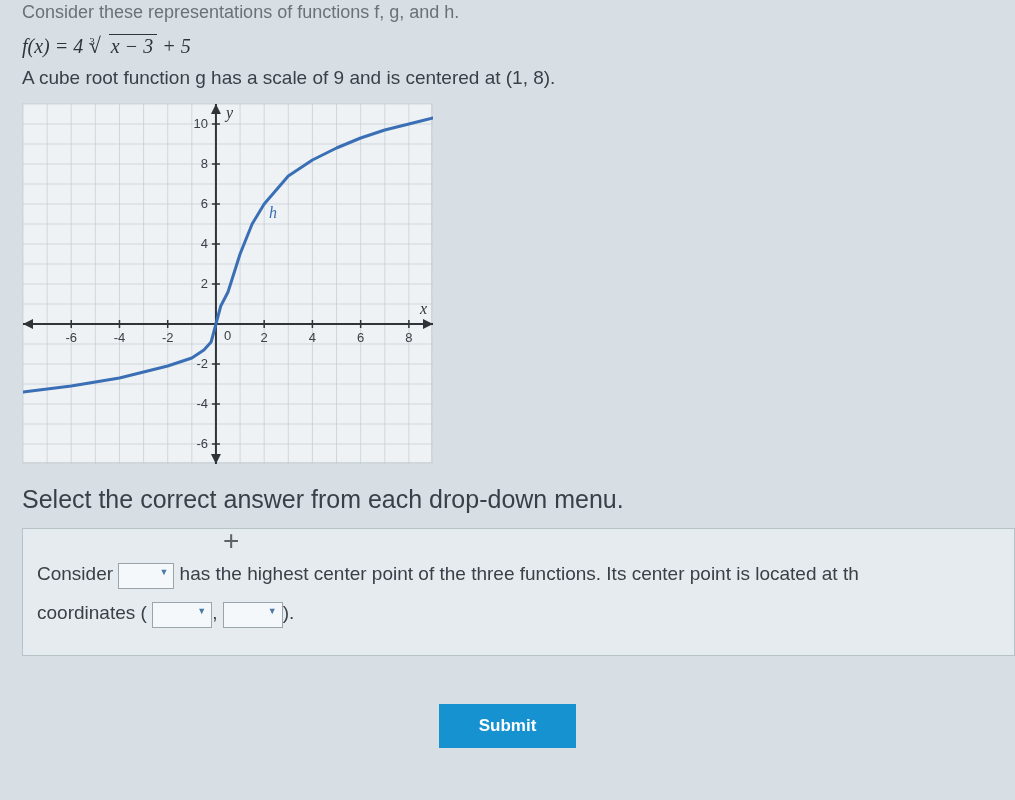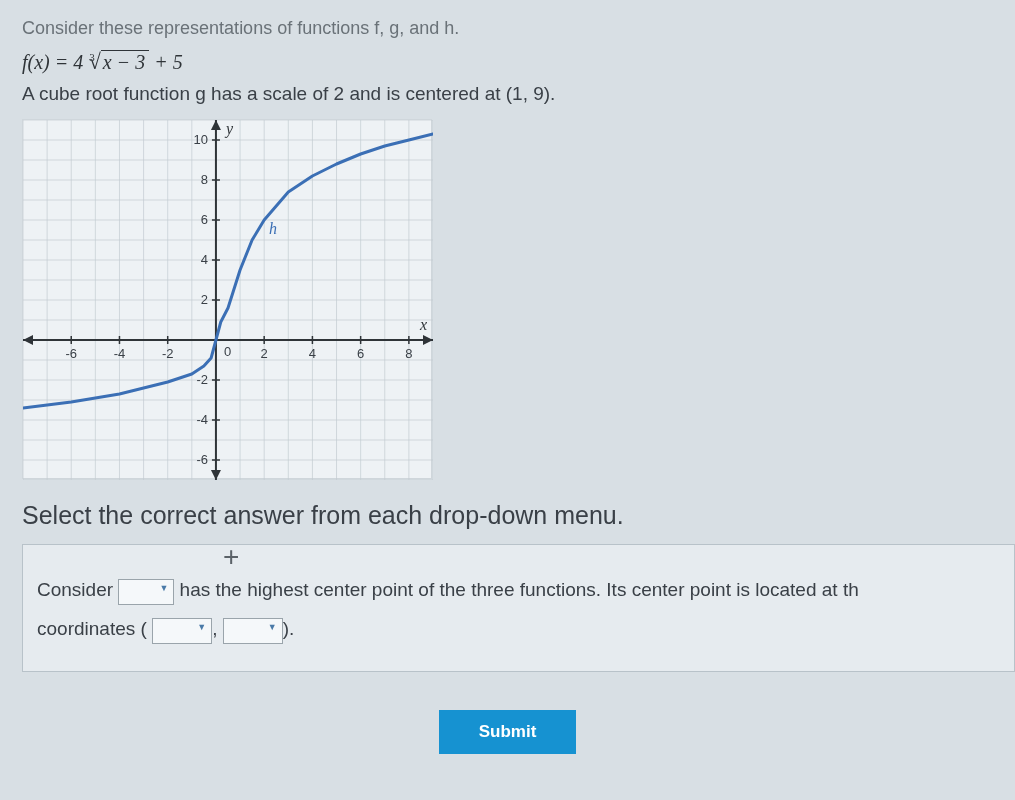--- a/index.html
+++ b/index.html
@@ -13,21 +13,21 @@
     height: 800px;
     overflow: hidden;
     position: relative;
   }
   .page {
     padding: 0 22px 0 22px;
   }
   .intro-line {
     font-size: 18px;
     color: #6a7278;
-    padding-top: 18px;
+    padding-top: 2px;
     padding-bottom: 6px;
   }
   .formula-line {
     font-family: "Times New Roman", serif;
     font-style: italic;
     font-size: 20px;
     padding: 4px 0 8px 0;
     color: #2f3438;
   }
   .formula-line .root {
@@ -41,20 +41,21 @@
     left: 6px;
     font-style: normal;
   }
   .formula-line .radical {
     font-style: normal;
     font-size: 22px;
   }
   .formula-line .overbar {
     border-top: 1.5px solid #2f3438;
     padding: 0 4px 0 2px;
+    margin-left: 8px;
   }
   .desc-line {
     font-size: 19px;
     color: #3a4047;
     padding-bottom: 14px;
   }
   .graph-wrap {
     width: 410px;
     height: 360px;
     position: relative;
@@ -109,21 +110,21 @@
     color: #4a7aa8;
     position: absolute;
     right: 6px;
     top: 7px;
     pointer-events: none;
   }
   .dd.narrow { width: 56px; }
   .dd.med { width: 60px; }
   .submit-row {
     text-align: center;
-    padding-top: 38px;
+    padding-top: 48px;
   }
   .submit-btn {
     background: #1692d1;
     color: #fff;
     border: none;
     font-size: 17px;
     font-weight: 600;
     padding: 12px 40px;
     cursor: pointer;
   }
@@ -135,21 +136,21 @@
 
   <div class="intro-line">Consider these representations of functions f, g, and h.</div>
 
   <div class="formula-line">
     <span>f(x)</span>
     <span>=</span>
     <span>4</span><span class="root"><span class="rootidx">3</span><span class="radical">√</span><span class="overbar">x − 3</span></span>
     <span>+ 5</span>
   </div>
 
-  <div class="desc-line">A cube root function g has a scale of 2 and is centered at (1, 9).</div>
+  <div class="desc-line">A cube root function g has a scale of 9 and is centered at (1, 8).</div>
 
   <div class="graph-wrap">
     <svg id="chart-svg" width="410" height="360" viewBox="0 0 410 360">
       <g id="grid">
           <line x1="0" y1="0" x2="0" y2="360" stroke="#c3cbd1" stroke-width="0.7"></line>
           <line x1="24.11764705882353" y1="0" x2="24.11764705882353" y2="360" stroke="#c3cbd1" stroke-width="0.7"></line>
           <line x1="48.23529411764706" y1="0" x2="48.23529411764706" y2="360" stroke="#c3cbd1" stroke-width="0.7"></line>
           <line x1="72.3529411764706" y1="0" x2="72.3529411764706" y2="360" stroke="#c3cbd1" stroke-width="0.7"></line>
           <line x1="96.47058823529412" y1="0" x2="96.47058823529412" y2="360" stroke="#c3cbd1" stroke-width="0.7"></line>
           <line x1="120.58823529411765" y1="0" x2="120.58823529411765" y2="360" stroke="#c3cbd1" stroke-width="0.7"></line>

